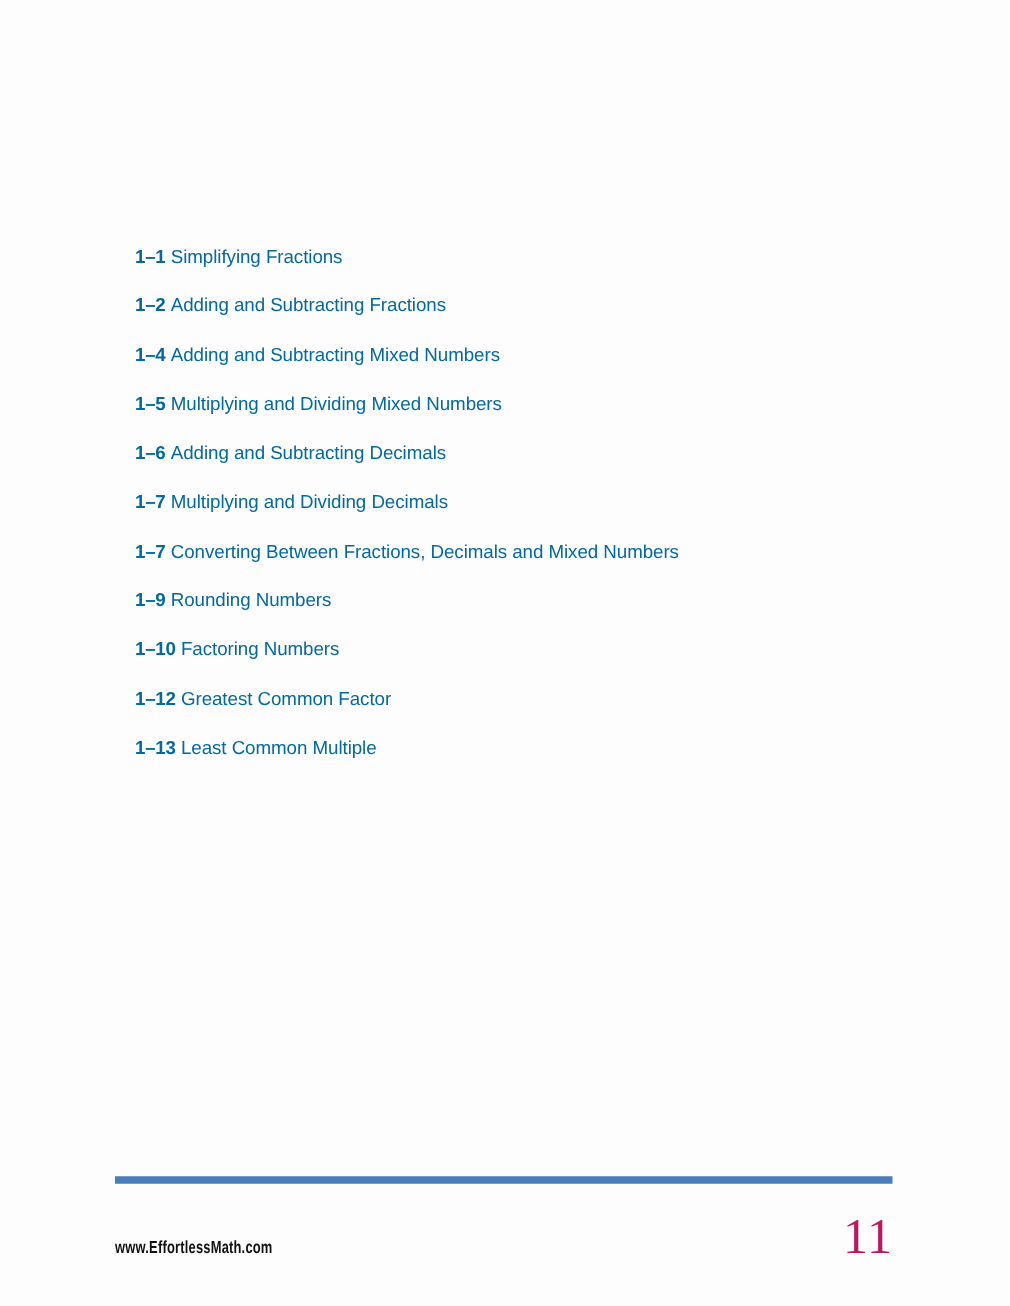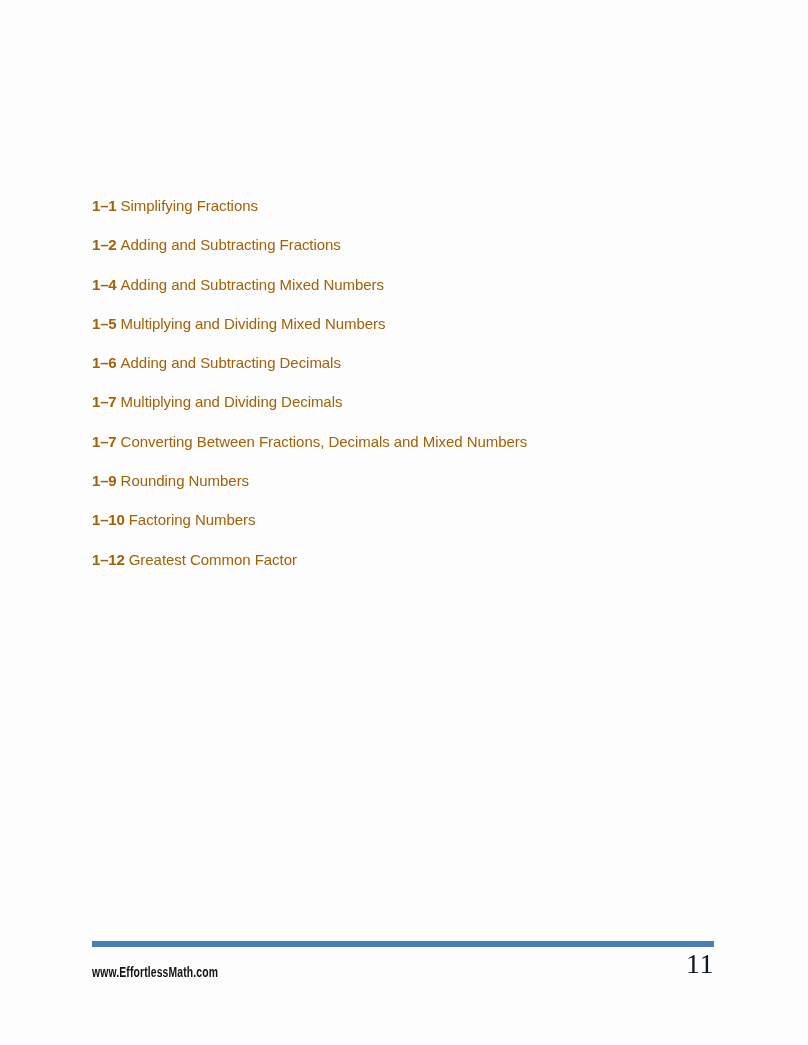--- a/index.html
+++ b/index.html
@@ -63,22 +63,23 @@
   .toc {
     position: absolute;
     left: 92px;
     top: 196px;
     width: 630px;
   }
   .toc-item {
     height: 39.3px;
     font-size: 15px;
     line-height: 19px;
-    color: #a16207;
+    color: #0369a1;
     white-space: nowrap;
+    margin-left: 16px;
   }
   .toc-num {
     font-weight: bold;
     letter-spacing: -0.2px;
   }
   .toc-label {
     font-weight: normal;
     letter-spacing: -0.05px;
   }
 
@@ -88,42 +89,42 @@
     left: 92px;
     top: 941px;
     width: 624px;
   }
   .footer-rule {
     height: 6px;
     width: 622px;
     background: #4a7ebb;
   }
   .footer-row {
-    margin-top: 0;
+    margin-top: 25px;
     display: flex;
     align-items: flex-end;
     justify-content: space-between;
     width: 622px;
     text-align: center;
   }
   .footer-site {
     font-family: "Liberation Sans", sans-serif;
     font-weight: bold;
     font-size: 14px;
     color: #111111;
     transform: scaleX(0.74);
     transform-origin: left bottom;
     white-space: nowrap;
     letter-spacing: 0.2px;
   }
   .footer-page {
     font-family: "Liberation Serif", serif;
-    font-size: 28px;
+    font-size: 40px;
     line-height: 33px;
-    color: #0f172a;
+    color: #be185d;
     letter-spacing: 0.5px;
   }
 </style>
 </head>
 <body>
 
 <div class="page">
 
 
 
@@ -131,20 +132,21 @@
       <div class="toc-item"><span class="toc-num">1–1</span> <span class="toc-label">Simplifying Fractions</span></div>
       <div class="toc-item"><span class="toc-num">1–2</span> <span class="toc-label">Adding and Subtracting Fractions</span></div>
       <div class="toc-item"><span class="toc-num">1–4</span> <span class="toc-label">Adding and Subtracting Mixed Numbers</span></div>
       <div class="toc-item"><span class="toc-num">1–5</span> <span class="toc-label">Multiplying and Dividing Mixed Numbers</span></div>
       <div class="toc-item"><span class="toc-num">1–6</span> <span class="toc-label">Adding and Subtracting Decimals</span></div>
       <div class="toc-item"><span class="toc-num">1–7</span> <span class="toc-label">Multiplying and Dividing Decimals</span></div>
       <div class="toc-item"><span class="toc-num">1–7</span> <span class="toc-label">Converting Between Fractions, Decimals and Mixed Numbers</span></div>
       <div class="toc-item"><span class="toc-num">1–9</span> <span class="toc-label">Rounding Numbers</span></div>
       <div class="toc-item"><span class="toc-num">1–10</span> <span class="toc-label">Factoring Numbers</span></div>
       <div class="toc-item"><span class="toc-num">1–12</span> <span class="toc-label">Greatest Common Factor</span></div>
+      <div class="toc-item"><span class="toc-num">1–13</span> <span class="toc-label">Least Common Multiple</span></div>
     </div>
 
   <div class="footer">
     <div class="footer-rule"></div>
     <div class="footer-row">
       <div class="footer-site">www.EffortlessMath.com</div>
       <div class="footer-page">11</div>
     </div>
   </div>
 

